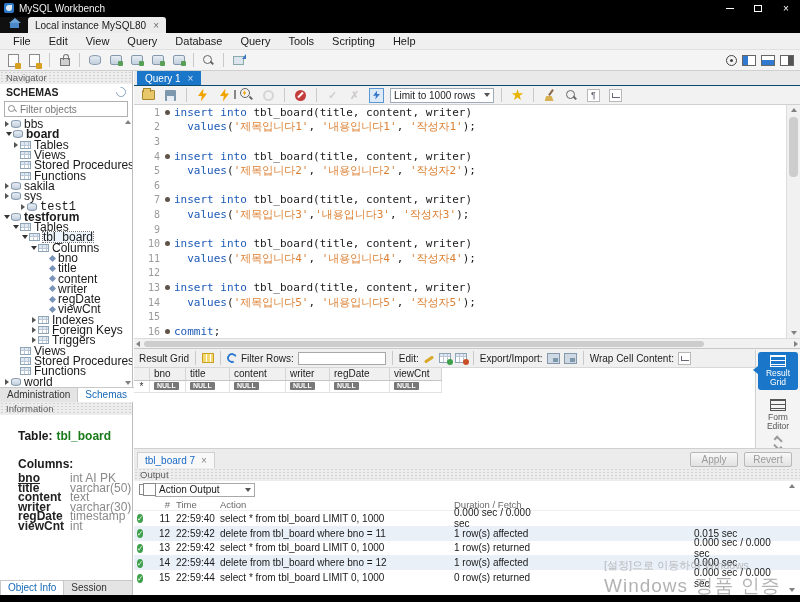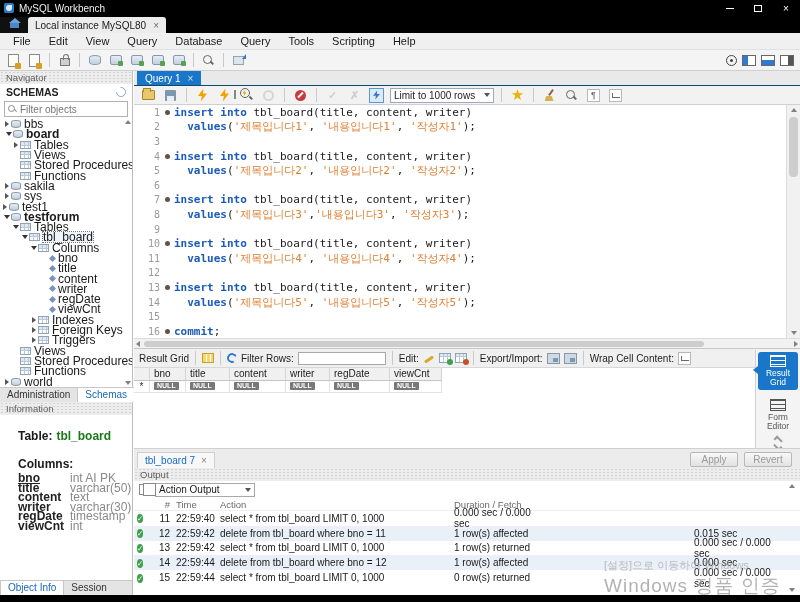--- a/index.html
+++ b/index.html
@@ -123,21 +123,21 @@
   .k-wrap{width:13px;height:13px;border:1px solid #b8b8b8;background:#fff;position:relative}
   .k-wrap::after{content:"";position:absolute;left:2px;top:3px;width:7px;height:4px;border:1px solid #667;border-top:none;border-right:none}
   .dim{opacity:.42}
 
   
   #editor{left:0;top:34px;width:652px;height:233px;background:#fff;overflow:hidden}
   .cline{height:14.6px;display:flex;align-items:center;font-family:"DejaVu Sans Mono",monospace;font-size:11px;white-space:pre}
   .lnum{width:26px;text-align:right;color:#9a9a9a;font-size:10px;flex:none}
   .lmark{width:14px;flex:none;display:flex;justify-content:center}
   .lmark i{width:5px;height:5px;border-radius:50%;background:#5f5349}
-  .s-kw{color:#1d5bb8;font-weight:bold}
+  .s-kw{color:#1d5bb8;font-weight:normal}
   .s-pl{color:#1a1a1a}
   .s-st{color:#dd8033}
   #ed-vscroll{left:652px;top:34px;width:14px;height:233px;background:#f1f1f1;border-left:1px solid #dcdcdc}
   #ed-vscroll .thumb{position:absolute;left:2px;top:12px;width:9px;height:60px;background:#cdcdcd;border-radius:4px}
   #ed-hscroll{left:0;top:267px;width:666px;height:10px;background:#f1f1f1;border-top:1px solid #dcdcdc}
   #ed-hscroll .thumb{position:absolute;left:10px;top:2px;width:560px;height:6px;background:#cdcdcd;border-radius:3px}
   .sc-u{position:absolute;left:3.5px;top:3px}
   .sc-d{position:absolute;left:3.5px;bottom:3px}
   .sc-l{position:absolute;left:2px;top:2px;width:0;height:0;border-top:3px solid transparent;border-bottom:3px solid transparent;border-right:4px solid #808080}
   .sc-r{position:absolute;right:2px;top:2px;width:0;height:0;border-top:3px solid transparent;border-bottom:3px solid transparent;border-left:4px solid #808080}
@@ -335,21 +335,21 @@
         <span class="ticon i-db"></span>
         <span class="tlabel">sakila</span>
       </div>
       <div class="trow" style="padding-left: 3px;">
         <span class="ar">
           <i class="ar-r"></i>
         </span>
         <span class="ticon i-db"></span>
         <span class="tlabel">sys</span>
       </div>
-      <div class="trow" style="padding-left: 1px;">
+      <div class="trow" style="padding-left: 19px; font-family: Liberation Mono, monospace;">
         <span class="ar">
           <i class="ar-r"></i>
         </span>
         <span class="ticon i-db"></span>
         <span class="tlabel">test1</span>
       </div>
       <div class="trow" style="padding-left: 3px;">
         <span class="ar">
           <i class="ar-d"></i>
         </span>

